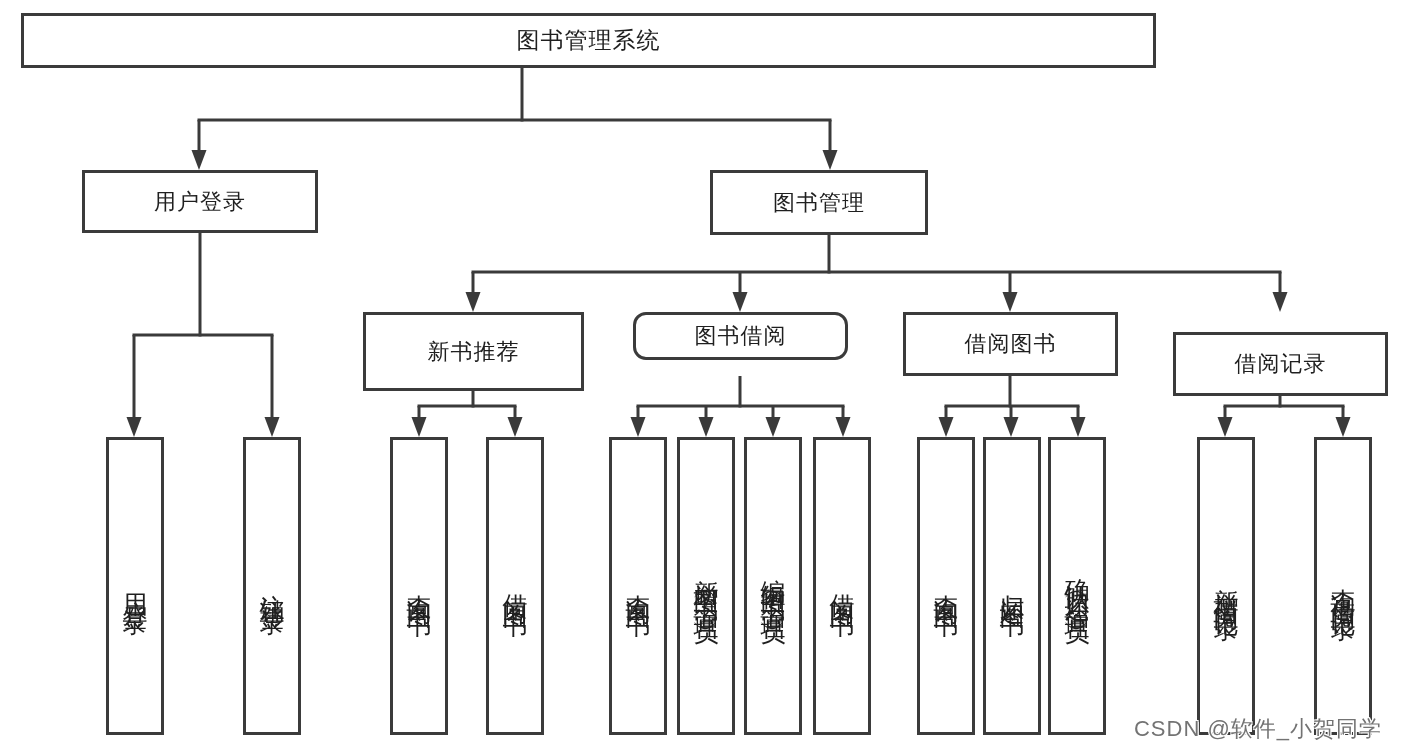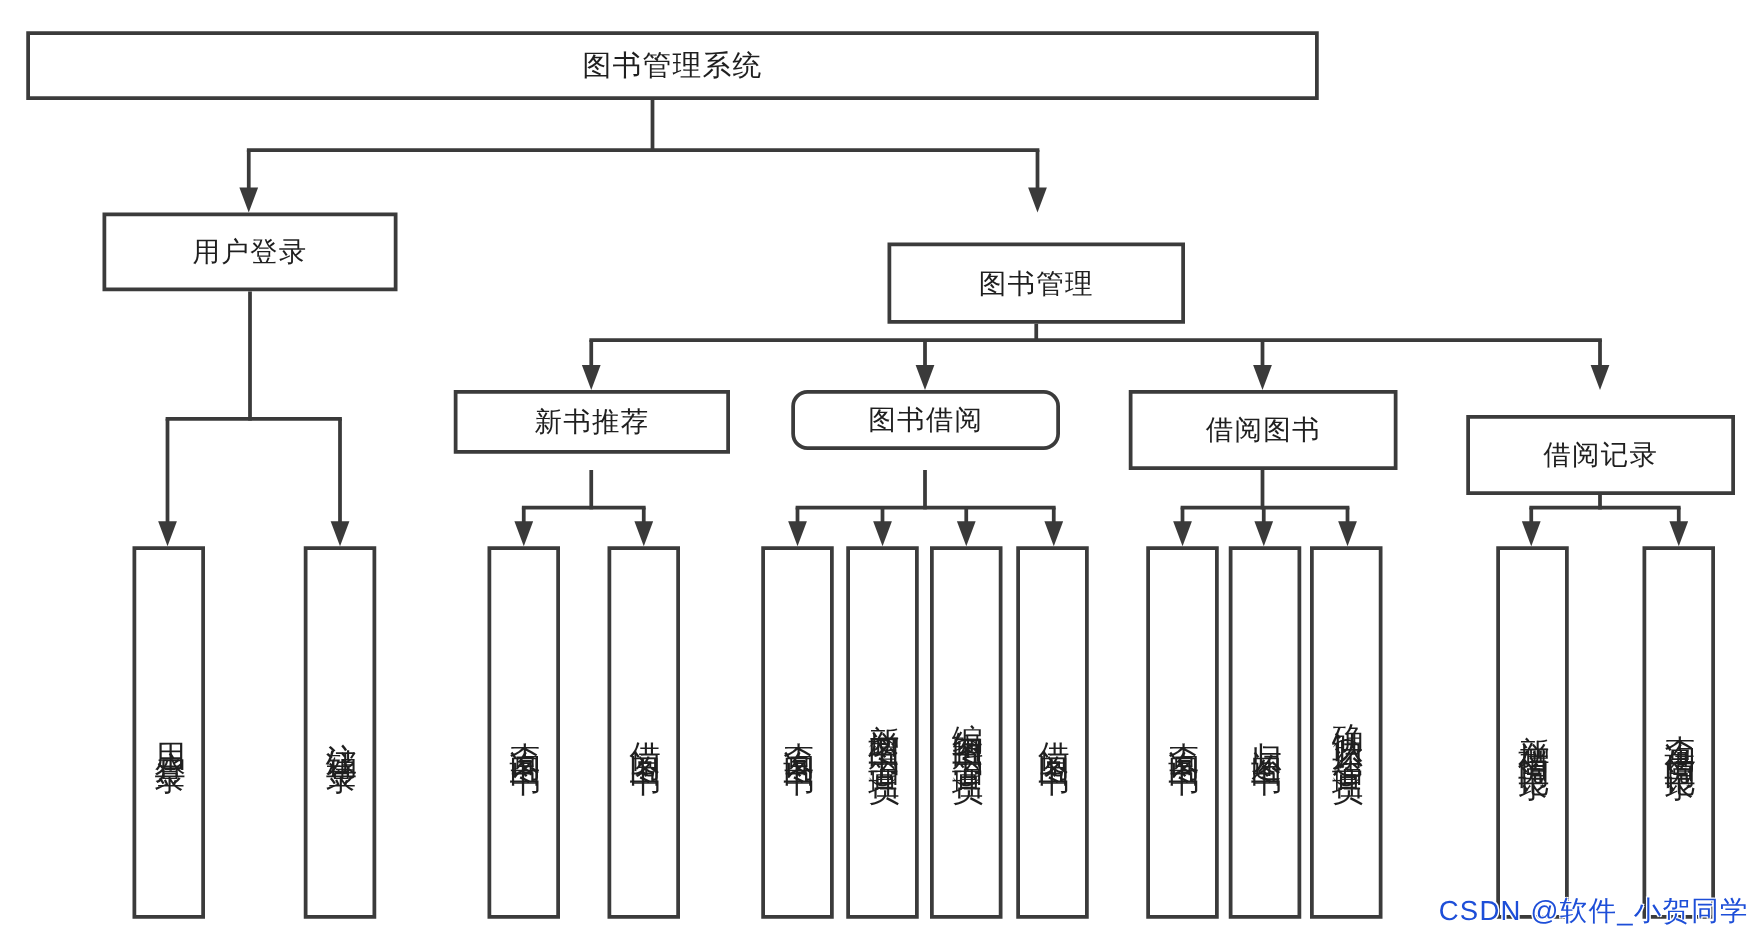--- a/index.html
+++ b/index.html
@@ -40,24 +40,24 @@
   .leaf .vtext {
     writing-mode: vertical-rl;
     text-orientation: mixed;
     font-size: 25px;
     letter-spacing: 6px;
     line-height: 1;
     white-space: nowrap;
   }
   #watermark {
     position: absolute;
-    right: 6px;
+    right: 23px;
     bottom: 3px;
     font-size: 22px;
-    color: #1d4ed8;
+    color: #737373;
     text-shadow: -1px -1px 0 #ffffff, 1px -1px 0 #ffffff, -1px 1px 0 #ffffff, 1px 1px 0 #ffffff;
     z-index: 5;
     letter-spacing: 1px;
   }
   svg line { stroke: #3a3a3a; stroke-width: 3; }
   svg polygon { fill: #3a3a3a; }
 </style>
 </head>
 <body>
 
@@ -132,32 +132,32 @@
     <g>
       <line x1="1280" y1="376" x2="1280" y2="407.5"></line>
       <line x1="1223.5" y1="406" x2="1344.5" y2="406"></line>
       <line x1="1225" y1="406" x2="1225" y2="419"></line>
       <polygon points="1217.5,417 1232.5,417 1225,437"></polygon>
       <line x1="1343" y1="406" x2="1343" y2="419"></line>
       <polygon points="1335.5,417 1350.5,417 1343,437"></polygon>
     </g>
   </svg>
 
-  <div class="node h-node root-node" style="left:21px; top:13px; width:1034px; height:55px;margin-top:12px;">
+  <div class="node h-node root-node" style="left:21px; top:13px; width:1135px; height:55px;">
     <span>图书管理系统</span>
   </div>
 
   <div class="node h-node" style="left:82px; top:170px; width:236px; height:63px;">
     <span>用户登录</span>
   </div>
-  <div class="node h-node" style="left:710px; top:170px; width:238px; height:65px;margin-top:24px;">
+  <div class="node h-node" style="left:710px; top:170px; width:218px; height:65px;">
     <span>图书管理</span>
   </div>
 
-  <div class="node h-node" style="left:363px; top:312px; width:221px; height:51px;">
+  <div class="node h-node" style="left:363px; top:312px; width:221px; height:79px;">
     <span>新书推荐</span>
   </div>
   <div class="node h-node" style="left:633px; top:312px; width:215px; height:48px;border-radius:13px;">
     <span>图书借阅</span>
   </div>
   <div class="node h-node" style="left:903px; top:312px; width:215px; height:64px;">
     <span>借阅图书</span>
   </div>
   <div class="node h-node" style="left:1173px; top:332px; width:215px; height:64px;">
     <span>借阅记录</span>

